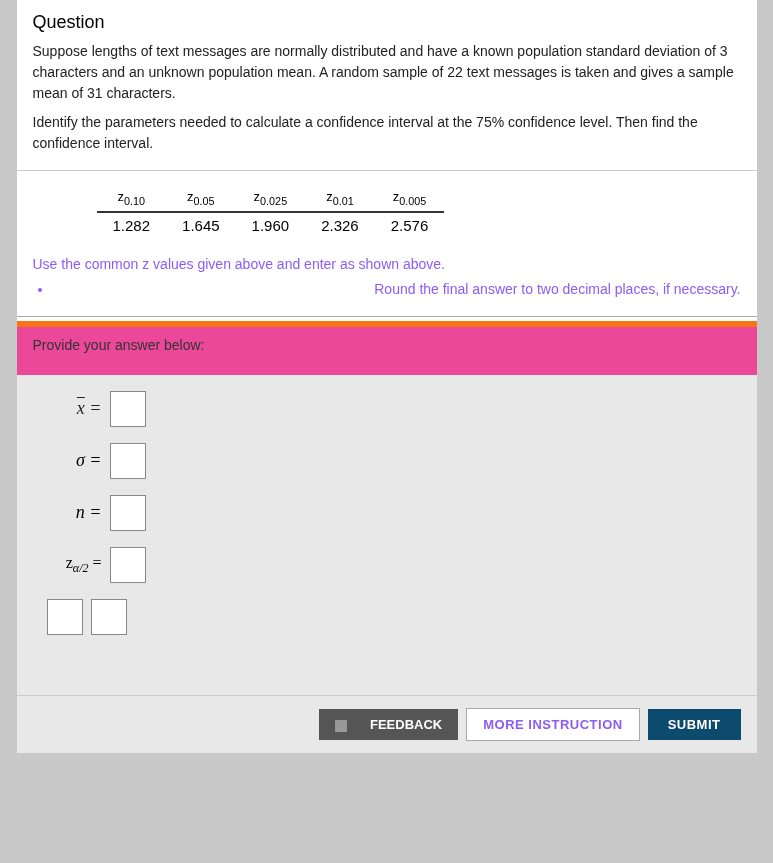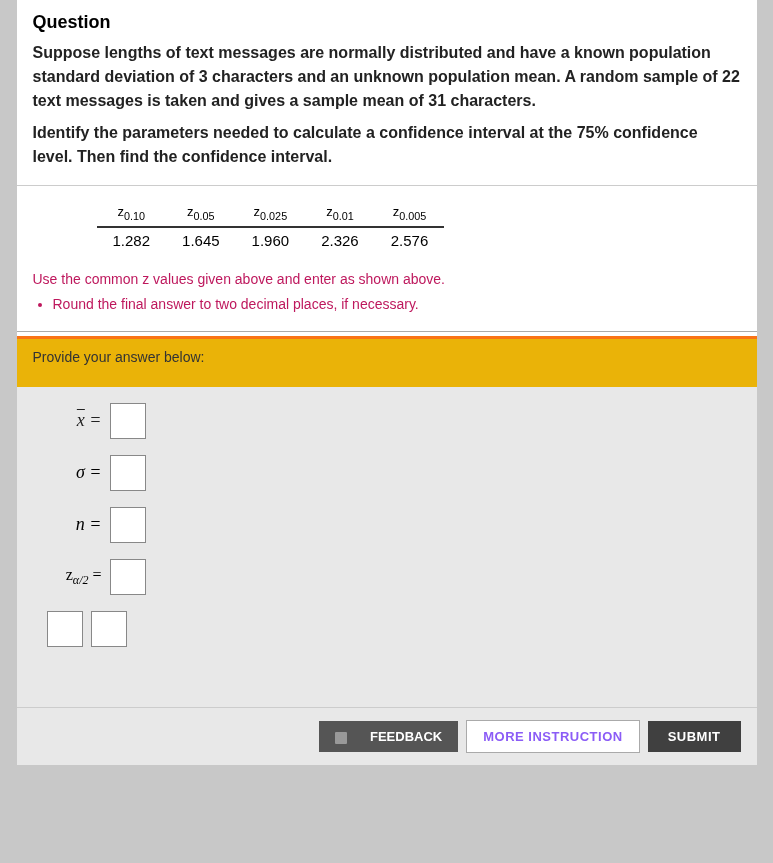--- a/index.html
+++ b/index.html
@@ -17,30 +17,29 @@
       background: #ffffff;
       margin: 0 auto;
       padding: 0;
     }
     .question-header {
       padding: 12px 16px 8px 16px;
       border-bottom: 1px solid #ccc;
     }
     .question-title {
       font-size: 18px;
-      font-weight: bold;
+      font-weight: normal;
       font-family: Arial, sans-serif;
       margin-bottom: 8px;
     }
     .question-body {
-      font-size: 16px;
+      font-size: 14px;
       font-family: Arial, sans-serif;
       line-height: 1.5;
       color: #222;
-      font-weight: bold;
     }
     .question-body p {
       margin-bottom: 8px;
     }
     .z-table-section {
       padding: 16px 28px 8px 80px;
     }
     .z-table {
       border-collapse: collapse;
       font-family: Arial, sans-serif;
@@ -56,35 +55,35 @@
     .z-table td {
       padding: 4px 16px;
       text-align: left;
       font-size: 15px;
       font-weight: normal;
     }
     .instructions-section {
       padding: 8px 16px 12px 16px;
       font-family: Arial, sans-serif;
       font-size: 14px;
-      color: #be185d;
+      color: #8b5cf6;
       line-height: 1.5;
     }
     .instructions-section p {
       margin-bottom: 4px;
     }
     .divider {
       border: none;
       border-top: 1px solid #aaa;
       margin: 4px 0;
     }
     .answer-section {
-      background: #eab308;
+      background: #ec4899;
       padding: 10px 16px;
-      border-top: 3px solid #f97316;
+      border-top: 6px solid #f97316;
     }
     .answer-label {
       font-family: Arial, sans-serif;
       font-size: 14px;
       color: #333;
       margin-bottom: 12px;
     }
     .answer-inputs {
       padding: 16px 16px 8px 30px;
       background: #e8e8e8;
@@ -160,21 +159,21 @@
       color: #8b5cf6;
       border: 1.5px solid #aaa;
       padding: 8px 16px;
       font-family: Arial, sans-serif;
       font-size: 13px;
       font-weight: bold;
       cursor: pointer;
       letter-spacing: 0.5px;
     }
     .btn-submit {
-      background: #404040;
+      background: #0c4a6e;
       color: #fff;
       border: none;
       padding: 8px 20px;
       font-family: Arial, sans-serif;
       font-size: 13px;
       font-weight: bold;
       cursor: pointer;
       letter-spacing: 0.5px;
     }
     .sigma-label {
@@ -232,21 +231,21 @@
           <td>1.960</td>
           <td>2.326</td>
           <td>2.576</td>
         </tr>
       </tbody>
     </table>
   </div>
 
   <div class="instructions-section">
     <p>Use the common z values given above and enter as shown above.</p>
-    <ul style="margin-left:20px; list-style-type:disc;">
+    <ul style="margin-left:20px; list-style-type:disc;text-align:right;">
       <li>Round the final answer to two decimal places, if necessary.</li>
     </ul>
   </div>
 
   <hr class="divider">
 
   <div class="answer-section">
     <div class="answer-label">Provide your answer below:</div>
   </div>
 

